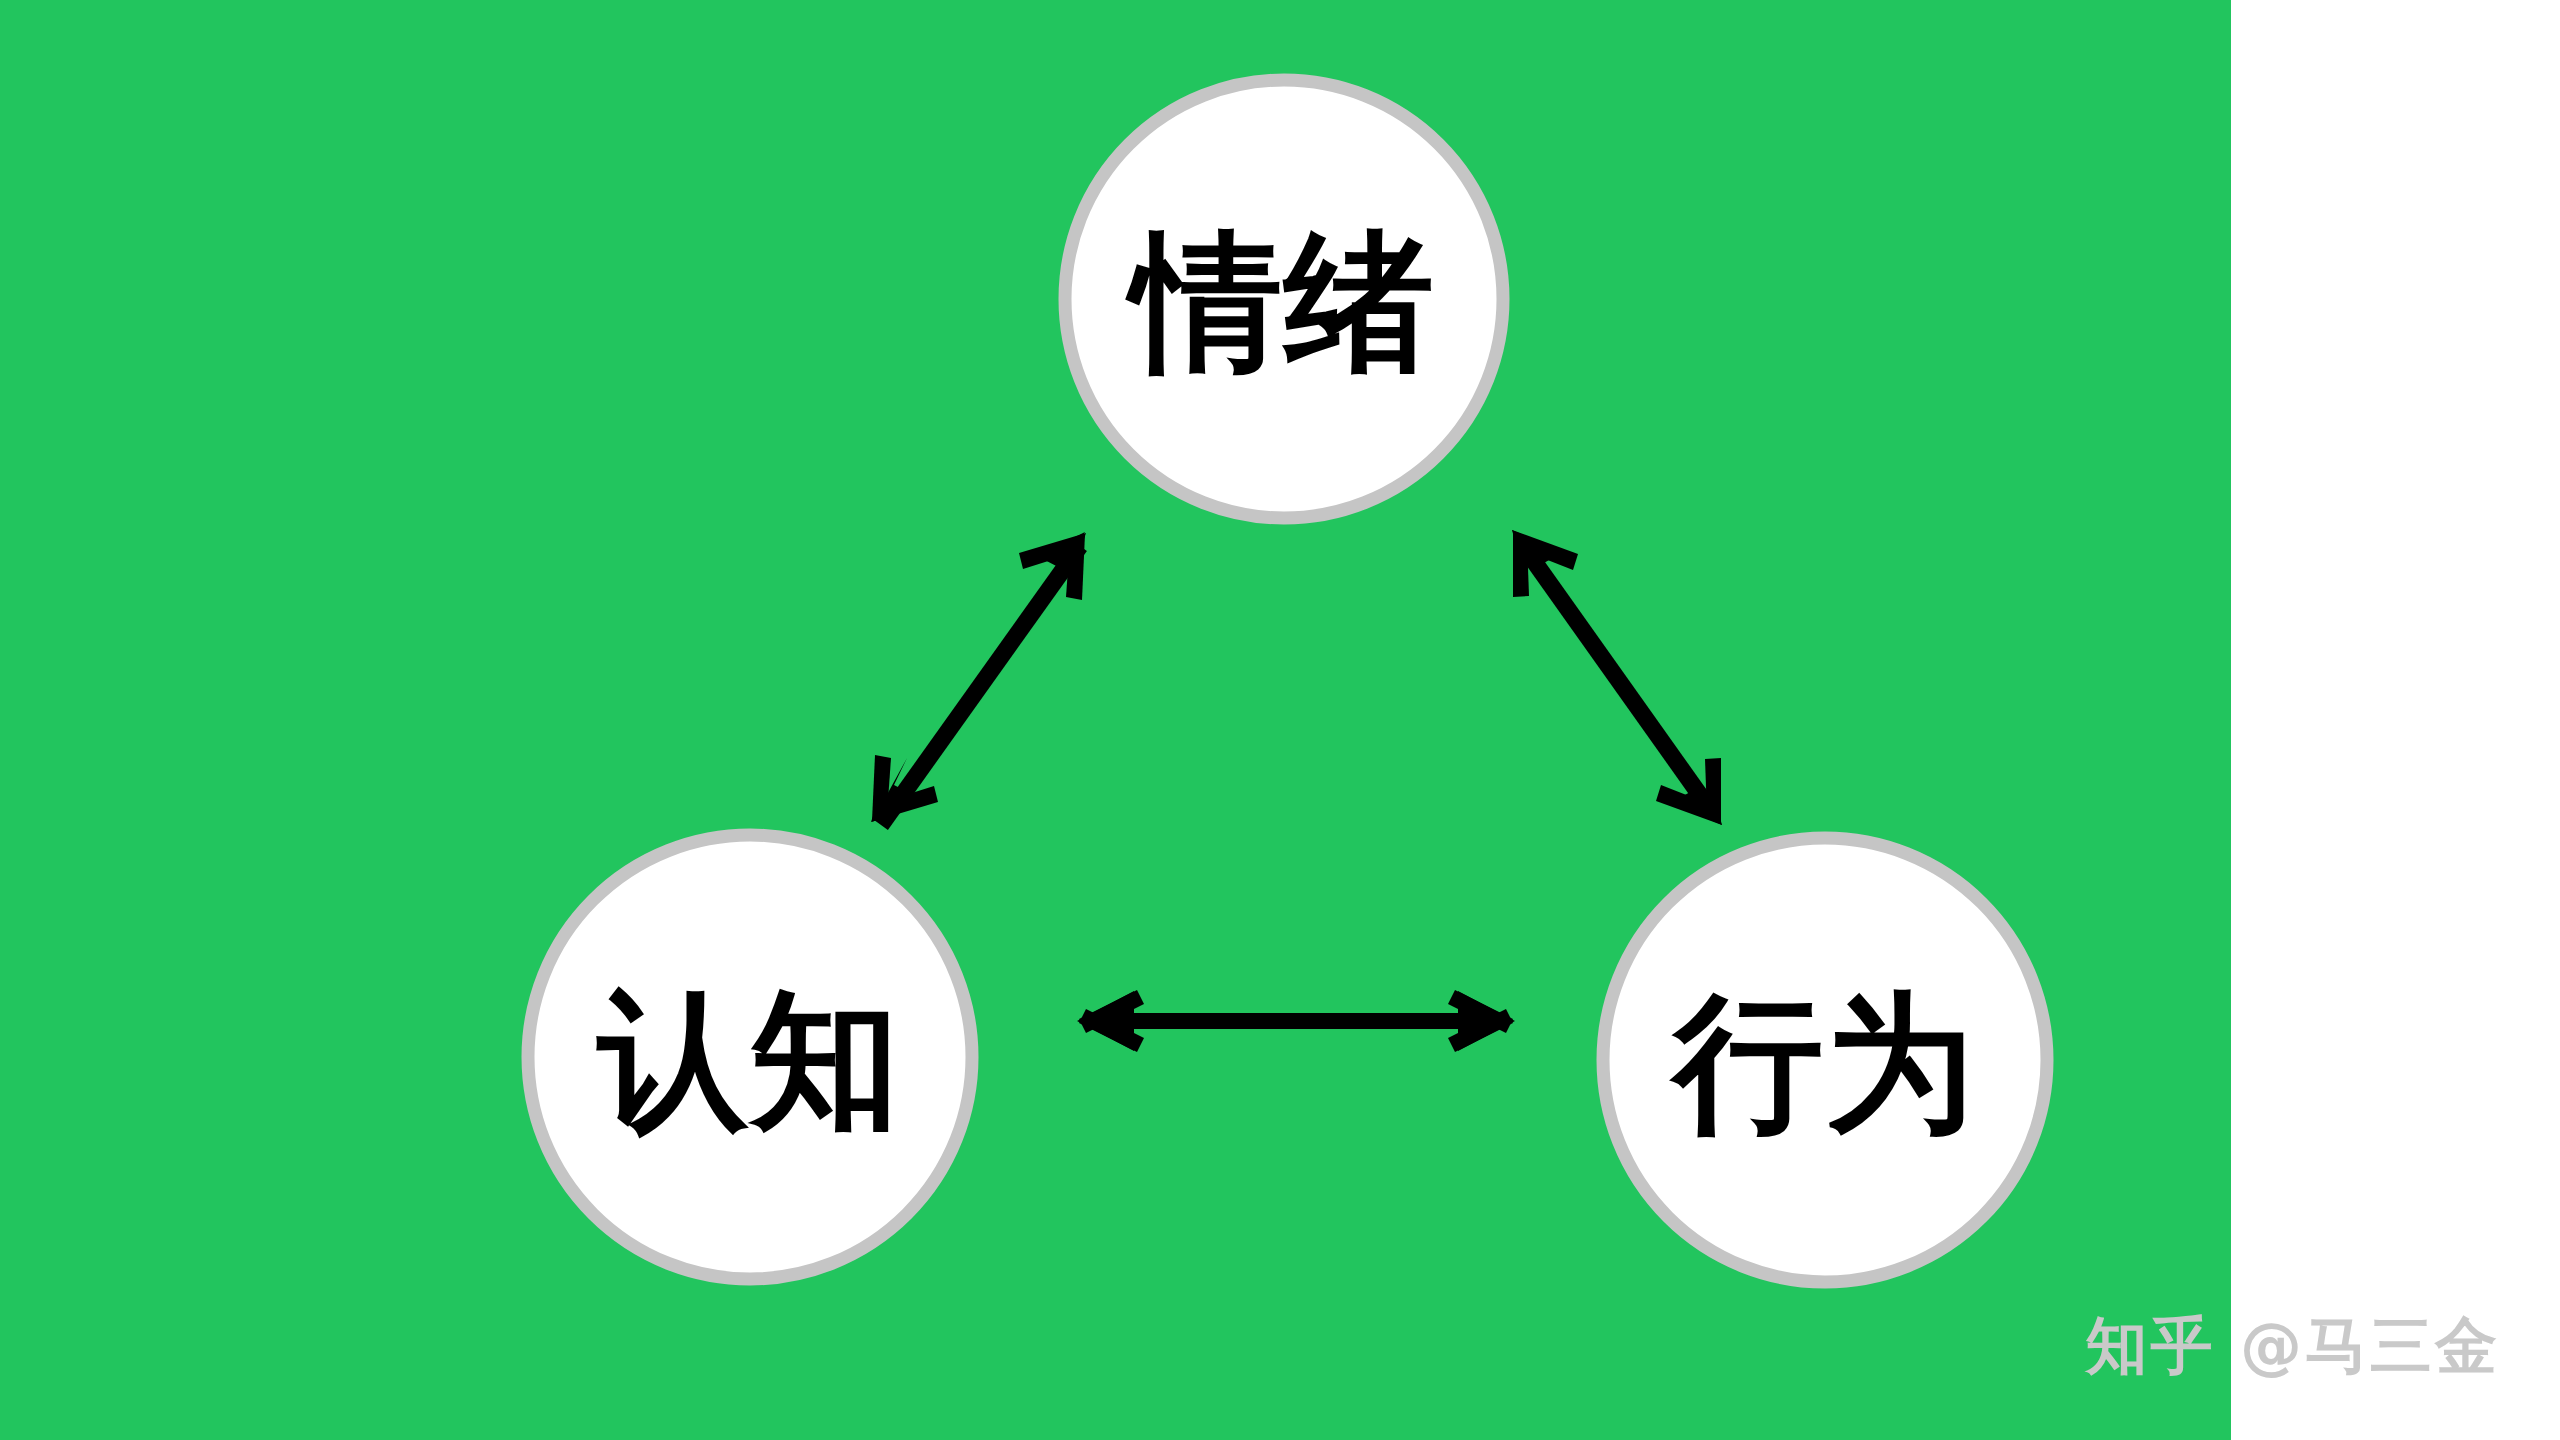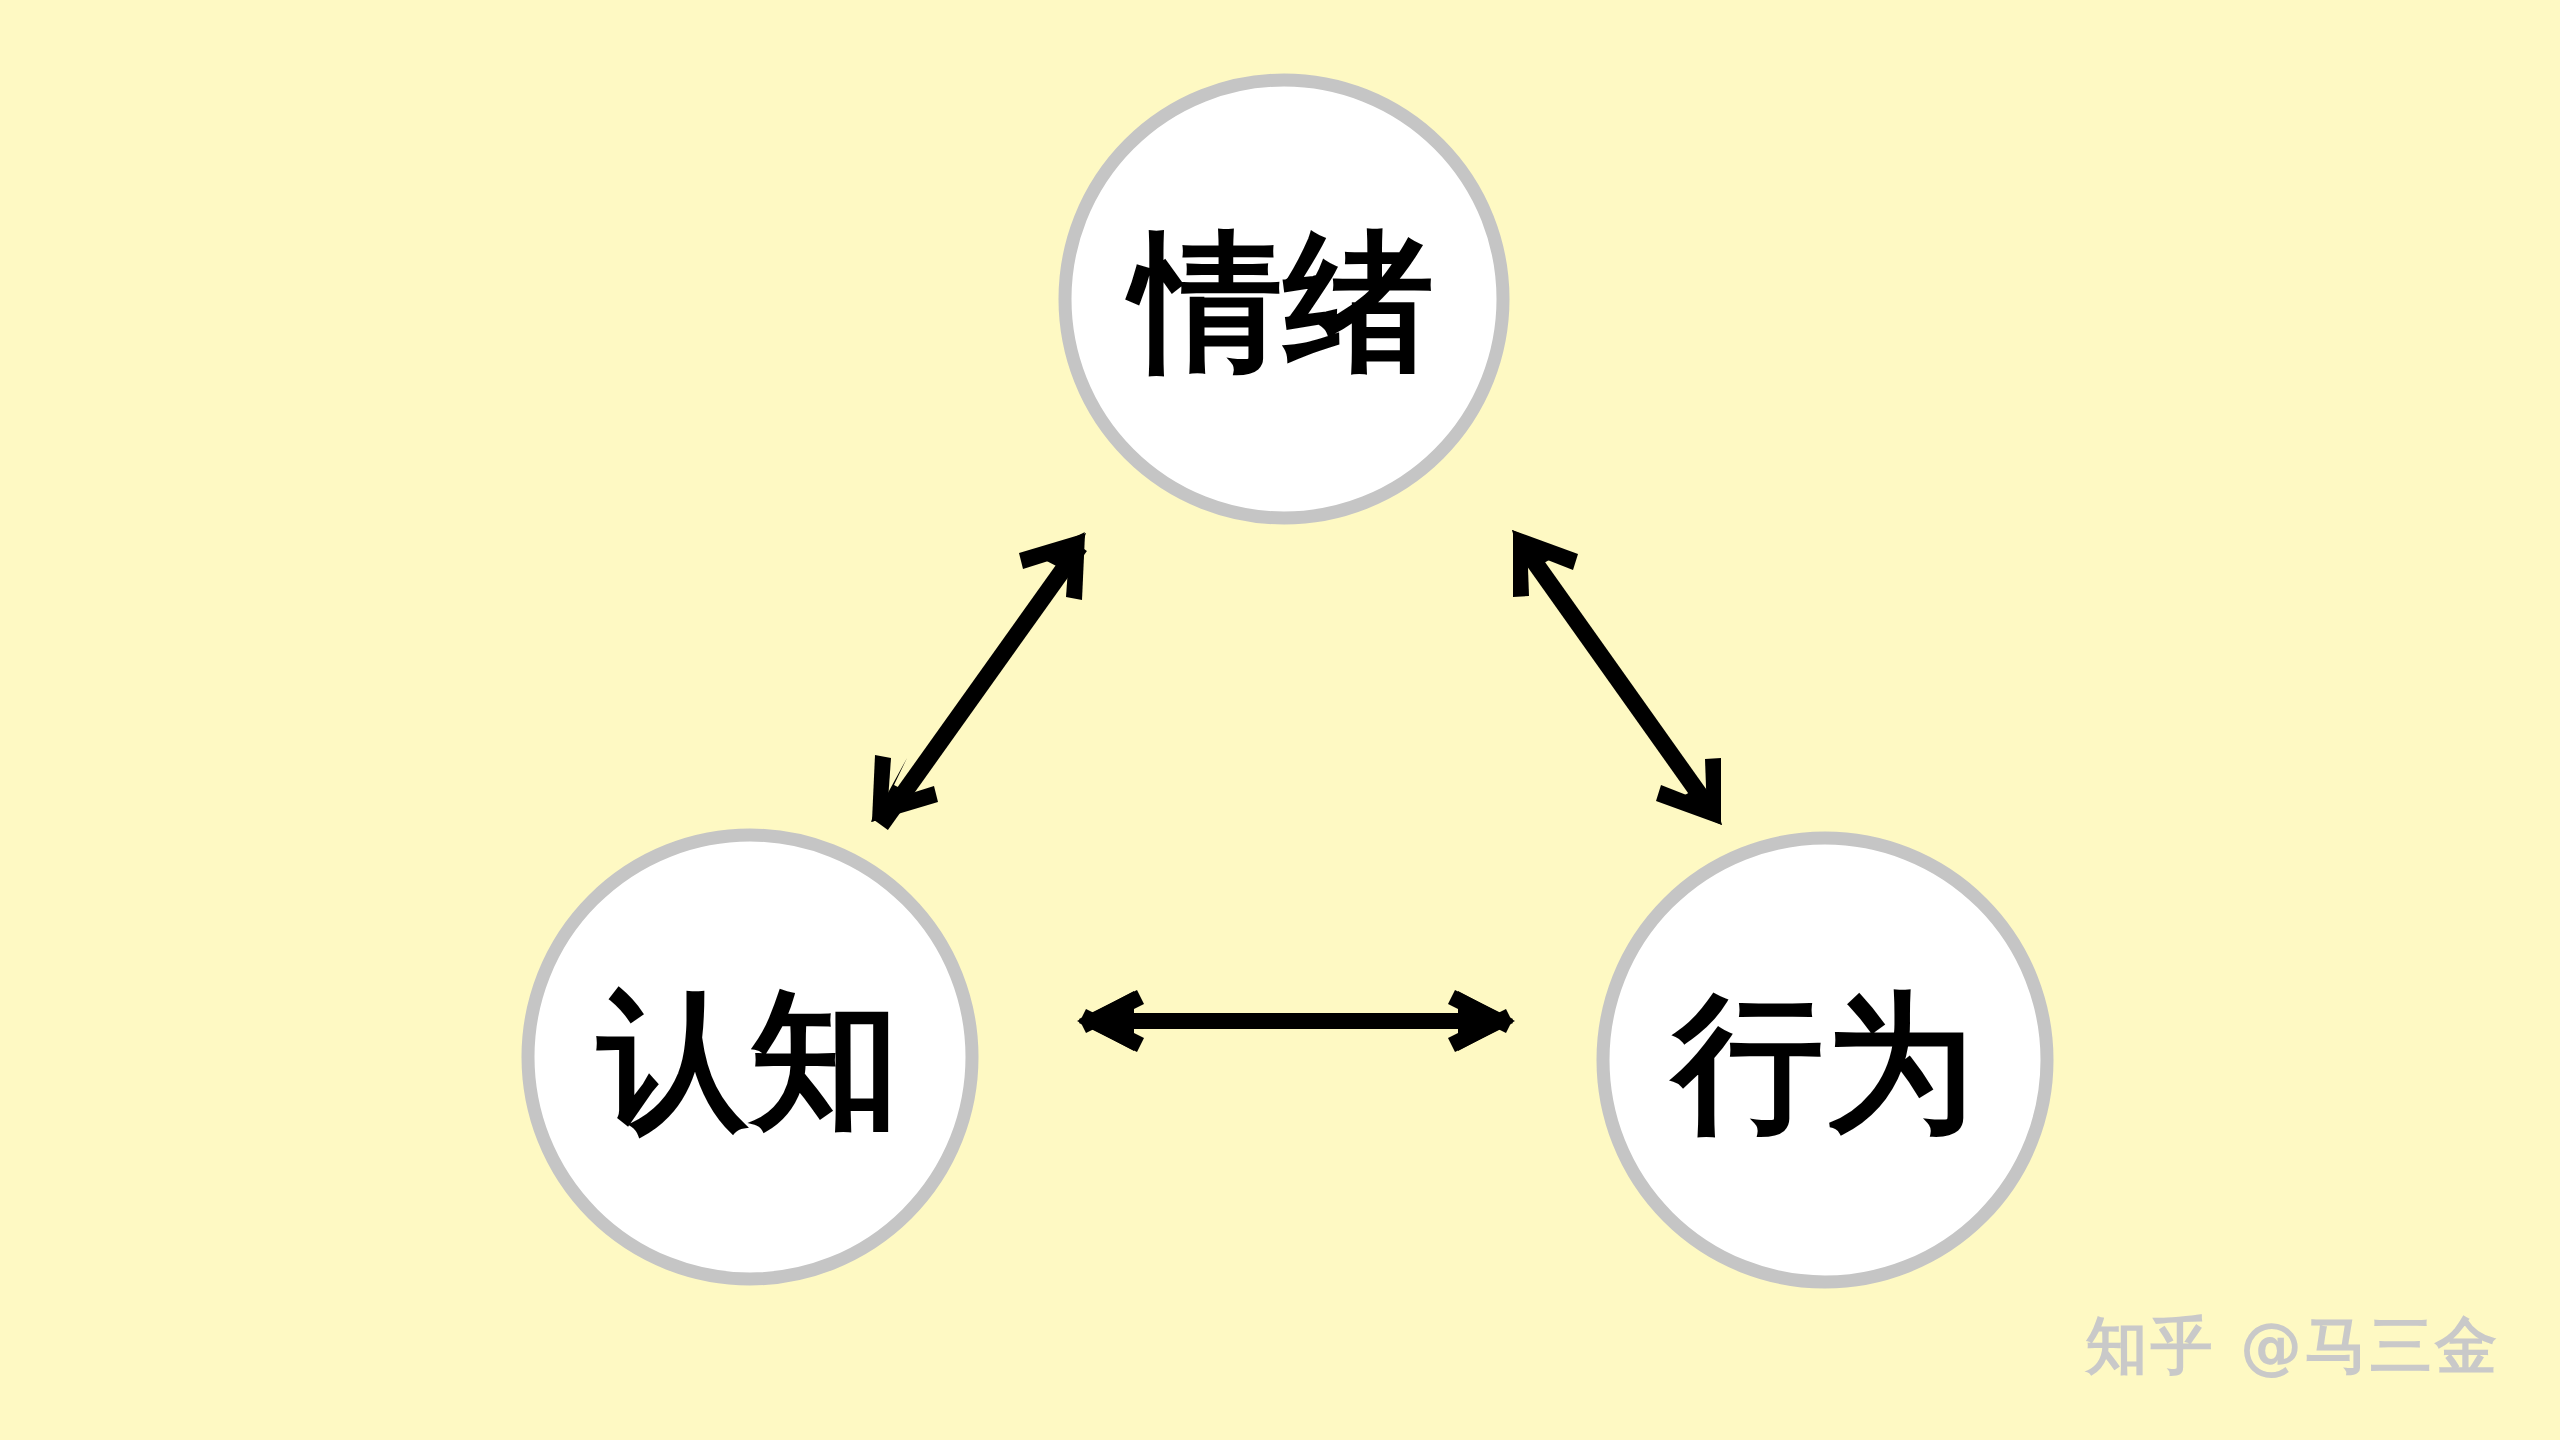--- a/index.html
+++ b/index.html
@@ -9,23 +9,23 @@
     background: #ffffff;
   }
   body {
     width: 2560px;
     height: 1440px;
     overflow: hidden;
     font-family: "Liberation Sans", "DejaVu Sans", sans-serif;
   }
   #canvas {
     position: relative;
-    width: 2560px;
+    width: 2231px;
     height: 1440px;
-    background: #fef9c3;
+    background: #22c55e;
   }
   #diagram-svg {
     position: absolute;
     top: 0;
     left: 0;
     width: 2560px;
     height: 1440px;
   }
   .node-label {
     font-family: "DejaVu Sans", "Liberation Sans", sans-serif;

